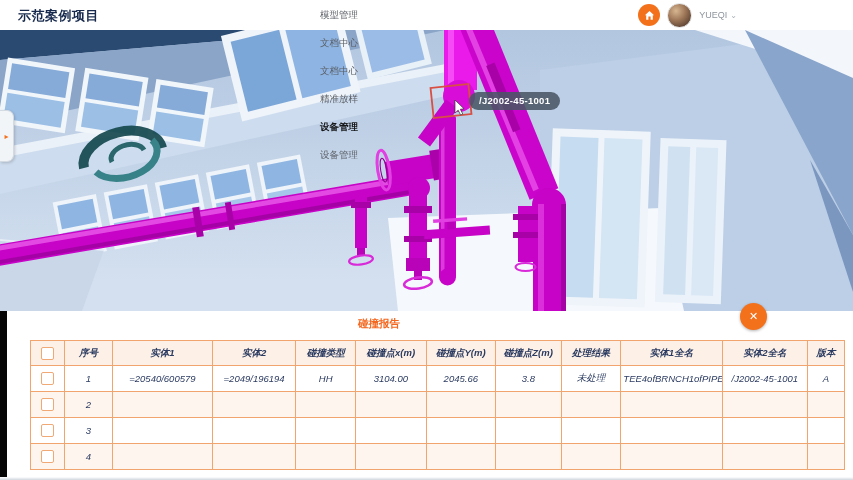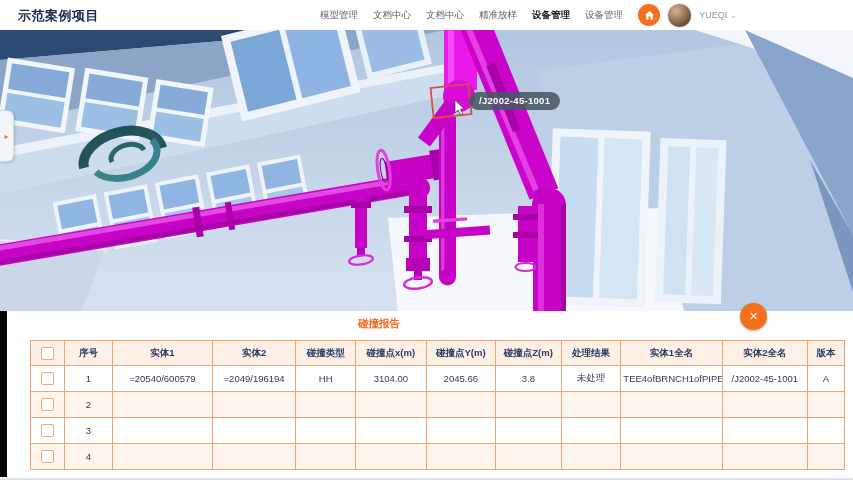--- a/index.html
+++ b/index.html
@@ -4,21 +4,21 @@
 <style>
   html,body{margin:0;padding:0;}
   body{
     width:853px;height:480px;position:relative;overflow:hidden;
     background:#ffffff;font-family:"Liberation Sans","DejaVu Sans",sans-serif;
     -webkit-font-smoothing:antialiased;
   }
   
   .topbar{position:absolute;top:0;left:0;width:747px;height:30px;background:#fff;z-index:30;}
   .app-title{position:absolute;left:18px;top:7px;font-size:13px;font-weight:bold;color:#17294d;letter-spacing:.5px;}
-  .nav{position:absolute;left:320px;top:9px;display:flex;gap:15px;}
+  .nav{position:absolute;left:320px;top:9px;display:flex;gap:15px;flex-direction:column;}
   .nav-item{font-size:9.5px;color:#5b5f66;cursor:pointer;white-space:nowrap;}
   .nav-item.active{color:#17181a;font-weight:bold;}
   .top-right{position:absolute;right:10px;top:3px;height:24px;display:flex;align-items:center;gap:7px;}
   .home-btn{width:22px;height:22px;border-radius:50%;background:#f4711c;display:flex;align-items:center;justify-content:center;cursor:pointer;}
   .avatar{width:23px;height:23px;border-radius:50%;background:radial-gradient(circle at 35% 30%,#d8b691 0%,#9a7355 45%,#5d4433 80%,#3e2d22 100%);border:1px solid #e3e3e3;cursor:pointer;}
   .username{font-size:9px;color:#8e959c;display:flex;align-items:center;gap:3px;cursor:pointer;}
   .caret{font-size:8px;color:#aab0b6;}
 
   
   .viewport{position:absolute;top:30px;left:0;width:853px;height:281px;background:#b5c8e2;overflow:hidden;}
@@ -31,21 +31,21 @@
 
   
   .bottom-panel{position:absolute;top:311px;left:0;width:758px;height:169px;background:#fff;z-index:10;}
   .black-strip{position:absolute;left:0;top:0;width:7px;height:169px;background:#050505;}
   .report-tab{position:absolute;top:6px;left:0;right:0;text-align:center;color:#f4671e;font-size:10.5px;font-weight:bold;cursor:pointer;}
   .close-btn{position:absolute;top:-8px;right:-9px;width:27px;height:27px;border-radius:50%;background:#f4711c;color:#fff;
     display:flex;align-items:center;justify-content:center;font-size:11px;box-shadow:0 1px 3px rgba(0,0,0,.3);cursor:pointer;z-index:12;}
   .table-wrap{position:absolute;left:30px;top:29px;width:815px;}
   table{width:100%;border-collapse:collapse;table-layout:fixed;}
   th,td{border:1px solid #f2a46e;font-size:9.5px;color:#2b3b61;text-align:center;padding:0 2px;height:25px;
-    overflow:hidden;white-space:nowrap;}
+    overflow:hidden;white-space:nowrap;font-style:italic;}
   th{background:#fdf0e6;font-weight:bold;color:#20305
 5;height:24px;}
   tr.even td{background:#fdf5ee;}
   .checkbox{display:inline-block;width:11px;height:11px;border:1px solid #f0a875;border-radius:2px;background:#fff;vertical-align:middle;cursor:pointer;}
   .page-bottom-line{position:absolute;left:0;bottom:0;width:853px;height:3px;background:linear-gradient(#ffffff,#cfd6dd);}
 </style>
 </head>
 <body>
 
 <div class="topbar">

